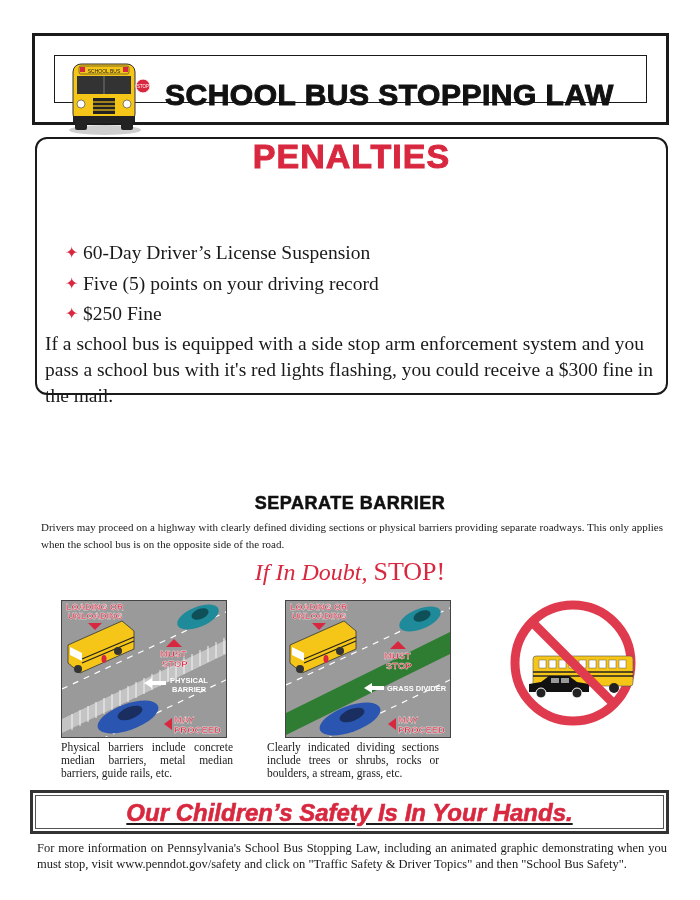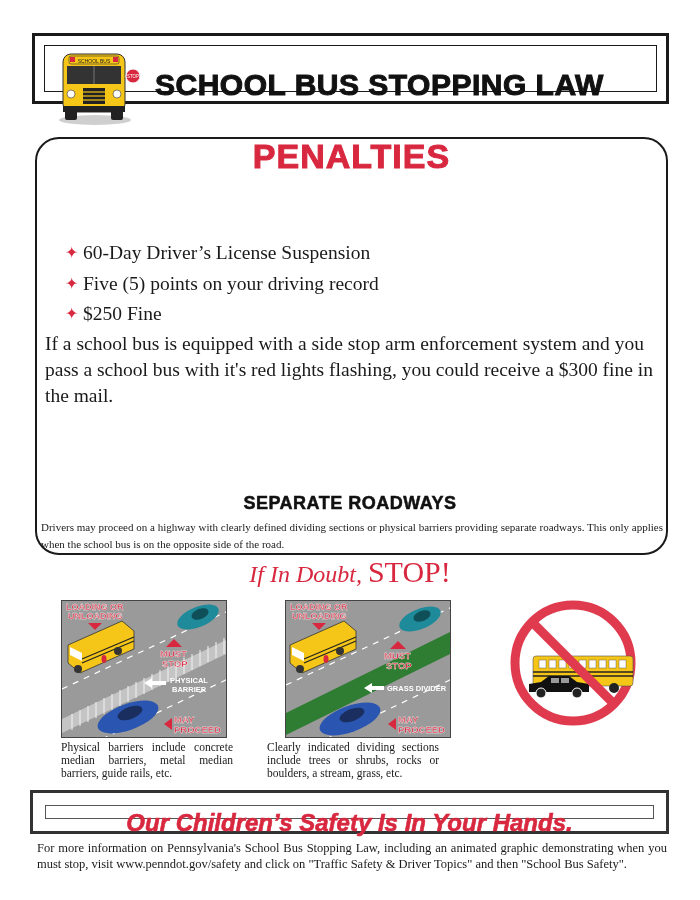--- a/index.html
+++ b/index.html
@@ -1,37 +1,37 @@
 <!DOCTYPE html>
 <html><head>
 <meta charset="utf-8">
 <style>
   * { box-sizing: border-box; margin: 0; padding: 0; }
   html, body { width: 700px; height: 900px; background: #ffffff; overflow: hidden; }
   body { position: relative; font-family: "Liberation Serif", serif; color: #1a1a1a; }
 
   .header-box {
-    position: absolute; left: 32px; top: 33px; width: 637px; height: 71px;
-    border: 3px solid #1a1a1a; padding: 9px;
+    position: absolute; left: 32px; top: 33px; width: 637px; height: 92px;
+    border: 3px solid #1a1a1a; padding: 19px;
   }
   .header-inner {
     width: 100%; height: 100%; border: 1.5px solid #1a1a1a;
     display: flex; align-items: center; position: relative;
   }
   .bus-logo { position: absolute; left: 10px; top: 2px; width: 86px; height: 78px; }
   .header-title {
     position: absolute; left: 110px; top: 22px;
     font-family: "Liberation Sans", sans-serif; font-weight: 900; font-size: 30px;
     letter-spacing: 0.5px; color: #111; white-space: nowrap;
     -webkit-text-stroke: 1px #111;
   }
 
   .penalties-box {
-    position: absolute; left: 35px; top: 137px; width: 633px; height: 418px;
-    border: 2px solid #1a1a1a; border-radius: 24px;
+    position: absolute; left: 35px; top: 137px; width: 633px; height: 258px;
+    border: 2px solid #1a1a1a; border-radius: 12px;
   }
   .penalties-title {
     position: absolute; left: 0; width: 100%; top: -2px; text-align: center;
     font-family: "Liberation Sans", sans-serif; font-weight: 900; font-size: 34px;
     color: #d8283f; letter-spacing: 1px; -webkit-text-stroke: 1px #d8283f;
   }
   .pen-intro {
     position: absolute; left: 8px; top: 43px; width: 615px;
     font-size: 19.5px; line-height: 26px;
   }
@@ -54,36 +54,36 @@
   }
   .sep-text {
     position: absolute; left: 41px; top: 519px; width: 622px;
     font-size: 11px; line-height: 17px; text-align: justify;
   }
   .doubt {
     position: absolute; left: 0; width: 700px; top: 556px; text-align: center;
     color: #d8283f; font-size: 24px; line-height: 32px;
   }
   .doubt .doubt-it { font-style: italic; }
-  .doubt .doubt-stop { font-size: 30px; }
+  .doubt .doubt-stop { font-size: 26px; }
 
   .diagram {
     position: absolute; width: 166px; height: 138px;
     border: 1px solid #444; background: #9a9a9a; overflow: hidden;
   }
   .diagram svg { display: block; }
   .caption {
     position: absolute; width: 172px; font-size: 11.5px; line-height: 13px; text-align: justify;
   }
 
   .no-pass { position: absolute; left: 503px; top: 598px; width: 140px; height: 130px; }
 
   .slogan-box {
     position: absolute; left: 30px; top: 790px; width: 639px; height: 44px;
-    border: 3px solid #333; padding: 12px;
+    border: 3px solid #333; padding: 2px; text-decoration: underline;
   }
   .slogan-inner {
     width: 100%; height: 100%; border: 1px solid #555; text-align: center;
     font-family: "Liberation Sans", sans-serif; font-weight: 900; font-style: italic;
     font-size: 24px; line-height: 33px; color: #d8283f; -webkit-text-stroke: 0.6px #d8283f;
   }
   .footer {
     position: absolute; left: 37px; top: 840px; width: 630px;
     font-size: 12.5px; line-height: 16px; text-align: justify;
   }
@@ -130,21 +130,21 @@
       <span>Five (5) points on your driving record</span>
     </li>
     <li>
       <span class="star">✦</span>
       <span>$250 Fine</span>
     </li>
   </ul>
   <p class="pen-camera">If a school bus is equipped with a side stop arm enforcement system and you pass a school bus with it's red lights flashing, you could receive a $300 fine in the mail.</p>
 </div>
 
-<div class="sep-title">SEPARATE ROADWAYS</div>
+<div class="sep-title">SEPARATE BARRIER</div>
 <p class="sep-text">Drivers may proceed on a highway with clearly defined dividing sections or physical barriers providing separate roadways. This only applies when the school bus is on the opposite side of the road.</p>
 <div class="doubt">
   <span class="doubt-it">If In Doubt,</span>
   <span class="doubt-stop">STOP!</span>
 </div>
 
 <div class="diagram" style="left:61px; top:600px;">
   <svg width="166" height="138" viewBox="0 0 166 138">
     <rect width="166" height="138" fill="#9a9a9a"></rect>
     <polygon points="0,118 166,38 166,52 0,132" fill="#e8e8e8" opacity="0.55"></polygon>

